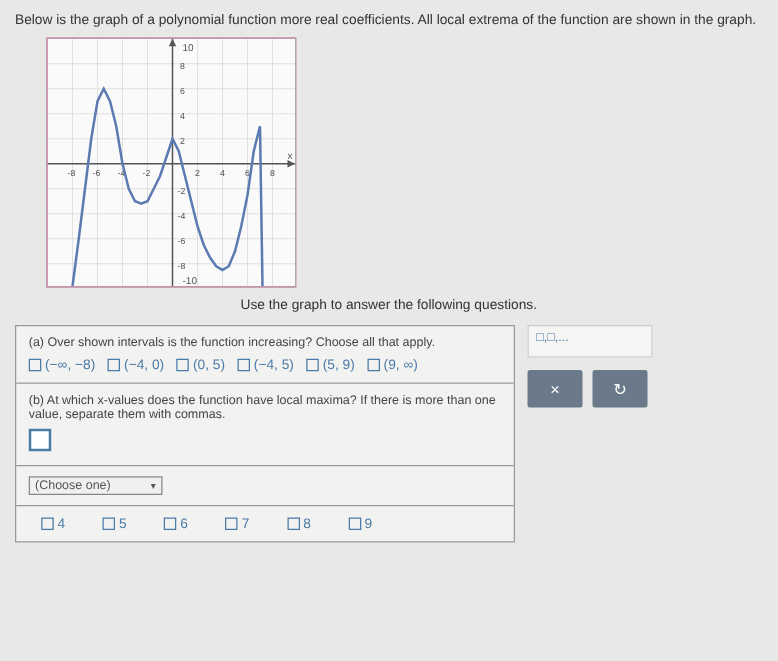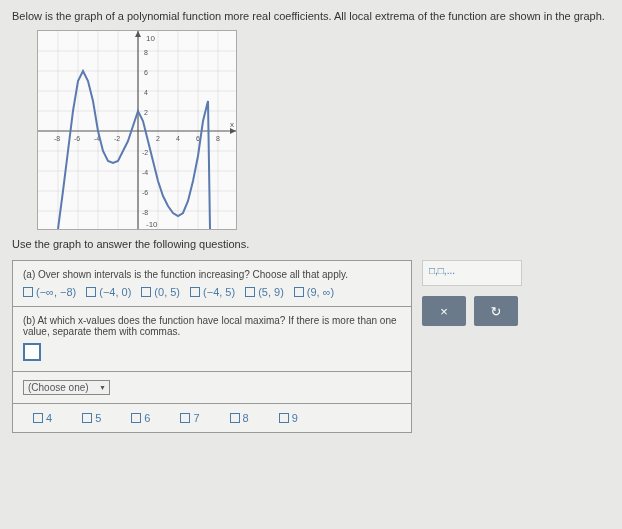--- a/index.html
+++ b/index.html
@@ -15,21 +15,21 @@
     }
     .intro { font-size: 11px; color: #333; margin-bottom: 8px; }
     .graph-container {
       width: 200px; height: 200px;
       background: #ec4899;
       border: 1px solid #aaa;
       margin-left: 25px;
       margin-bottom: 6px;
       position: relative;
     }
-    .instruction { font-size: 11px; margin: 8px 0 10px 0; }
+    .instruction { font-size: 11px; margin: 8px 0 10px 0; text-align: center; }
     .main-row { display: flex; gap: 10px; }
     .question-box {
       flex: 0 0 400px;
       border: 1px solid #999;
       background: #f2f2f0;
     }
     .q-section {
       border-bottom: 1px solid #999;
       padding: 8px 10px;
       font-size: 10px;
@@ -47,21 +47,21 @@
       display: inline-block;
     }
     .select-box {
       border: 1px solid #888;
       background: #f0f0f0;
       padding: 1px 4px;
       font-size: 10px;
       color: #555;
       display: inline-flex;
       align-items: center;
-      gap: 12px;
+      gap: 32px;
       cursor: pointer;
     }
     .select-arrow { font-size: 8px; }
     .degree-opts { display: flex; gap: 30px; padding-left: 10px; }
     .side-panel { flex: 0 0 auto; }
     .hint-box {
       width: 100px; height: 26px;
       border: 1px solid #ccc;
       background: #f5f5f3;
       padding: 4px 6px;

